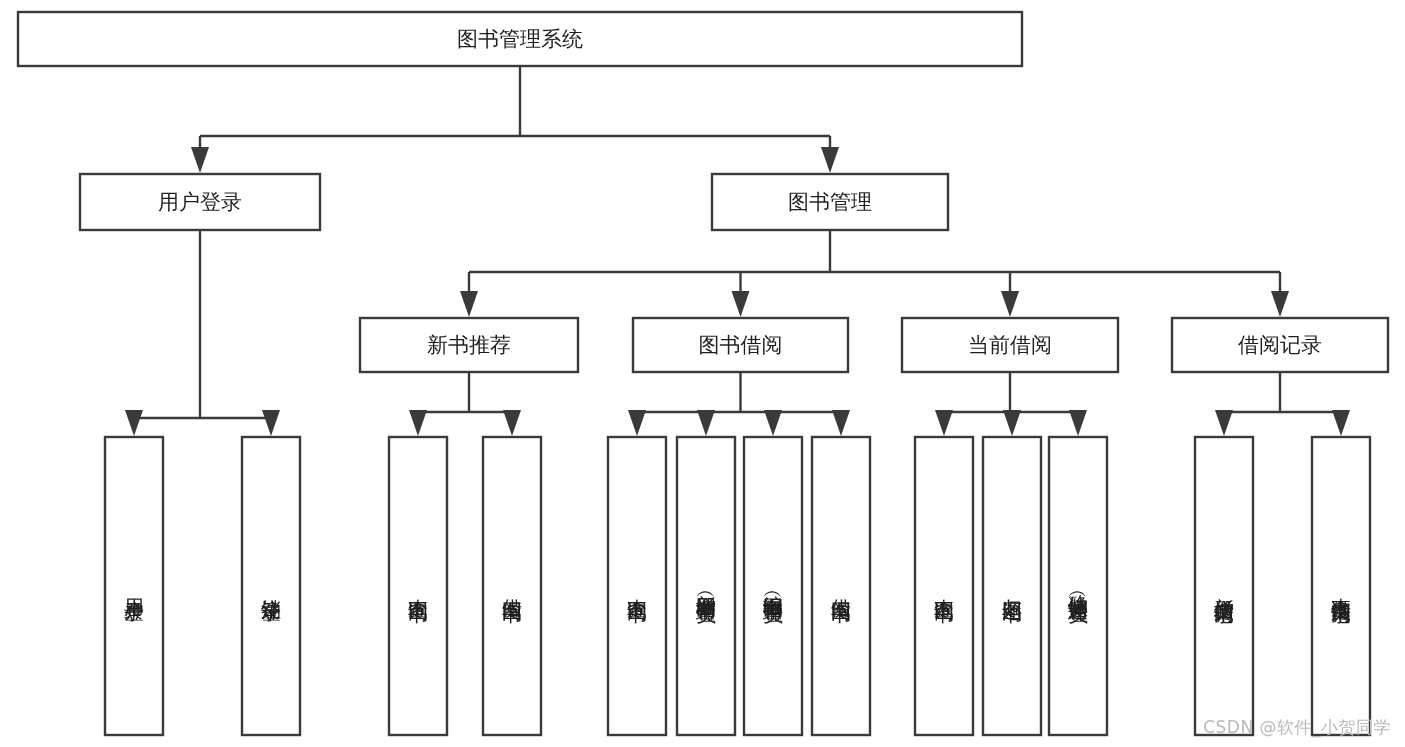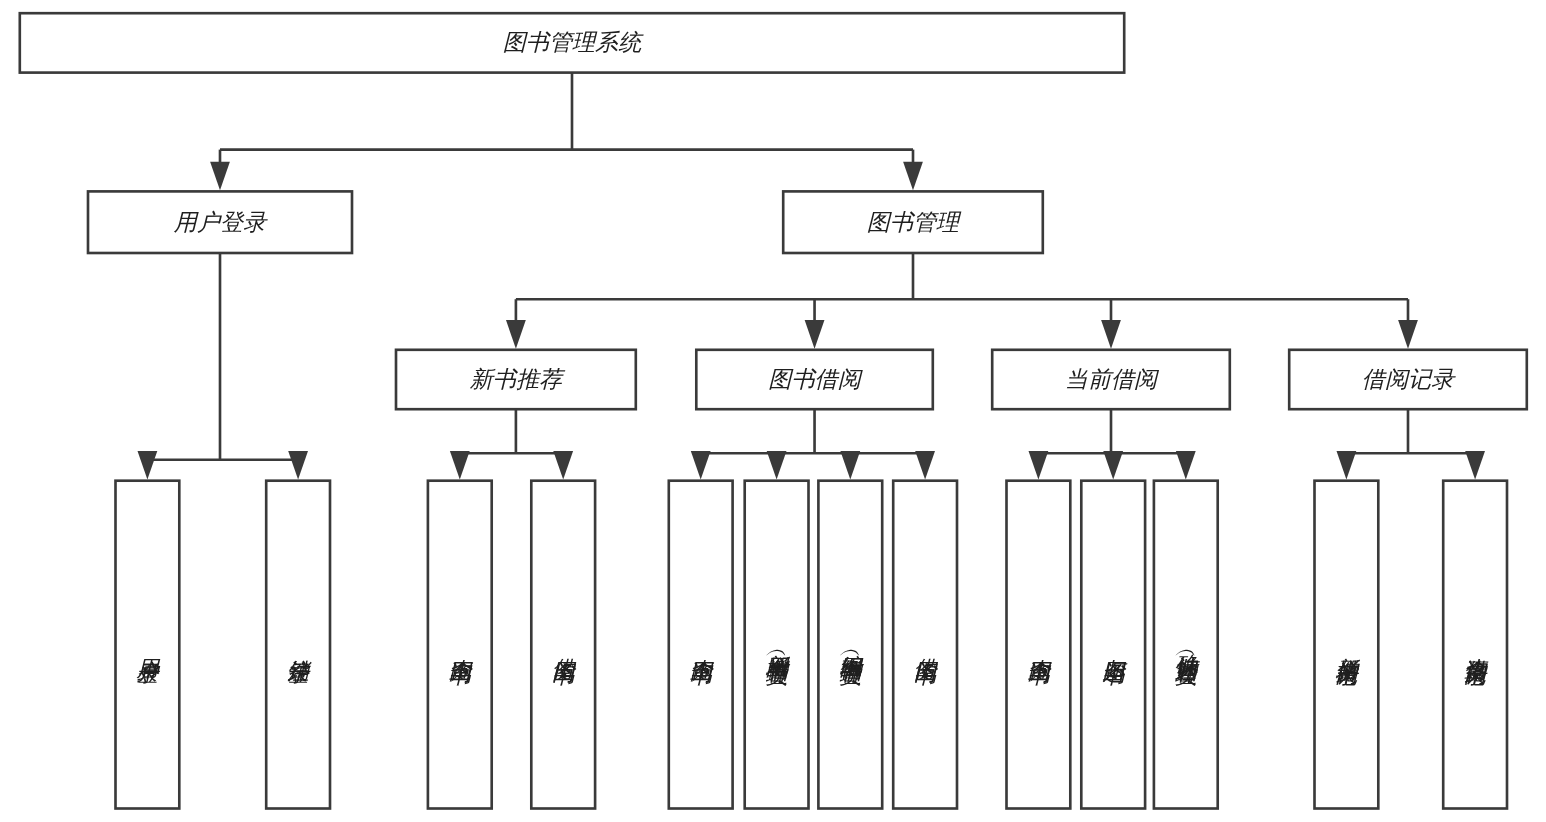--- a/index.html
+++ b/index.html
@@ -10,21 +10,20 @@
   }
   body {
     font-family: "DejaVu Sans", "Liberation Sans", sans-serif;
   }
   #diagram-root {
     position: relative;
     width: 1405px;
     height: 747px;
     background: #ffffff;
     overflow: hidden;
-    font-style: italic;
   }
   svg#tree-svg {
     position: absolute;
     left: 0;
     top: 0;
     width: 1405px;
     height: 747px;
   }
   .node-box {
     fill: #ffffff;
@@ -174,13 +173,14 @@
       <div class="node-label-v" style="left: 608px; top: 437px; width: 58px; height: 298px;">查询图书</div>
       <div class="node-label-v" style="left: 677px; top: 437px; width: 58px; height: 298px;">新增图书（管理员）</div>
       <div class="node-label-v" style="left: 744px; top: 437px; width: 58px; height: 298px;">编辑图书（管理员）</div>
       <div class="node-label-v" style="left: 812px; top: 437px; width: 58px; height: 298px;">借阅图书</div>
       <div class="node-label-v" style="left: 915px; top: 437px; width: 58px; height: 298px;">查询图书</div>
       <div class="node-label-v" style="left: 983px; top: 437px; width: 58px; height: 298px;">归还图书</div>
       <div class="node-label-v" style="left: 1049px; top: 437px; width: 58px; height: 298px;">确认归还（管理员）</div>
       <div class="node-label-v" style="left: 1195px; top: 437px; width: 58px; height: 298px;">新增借阅记录</div>
       <div class="node-label-v" style="left: 1312px; top: 437px; width: 58px; height: 298px;">查询借阅记录</div>
     </div>
+  <div class="watermark">CSDN @软件_小贺同学</div>
 </div>
 
 </body></html>

